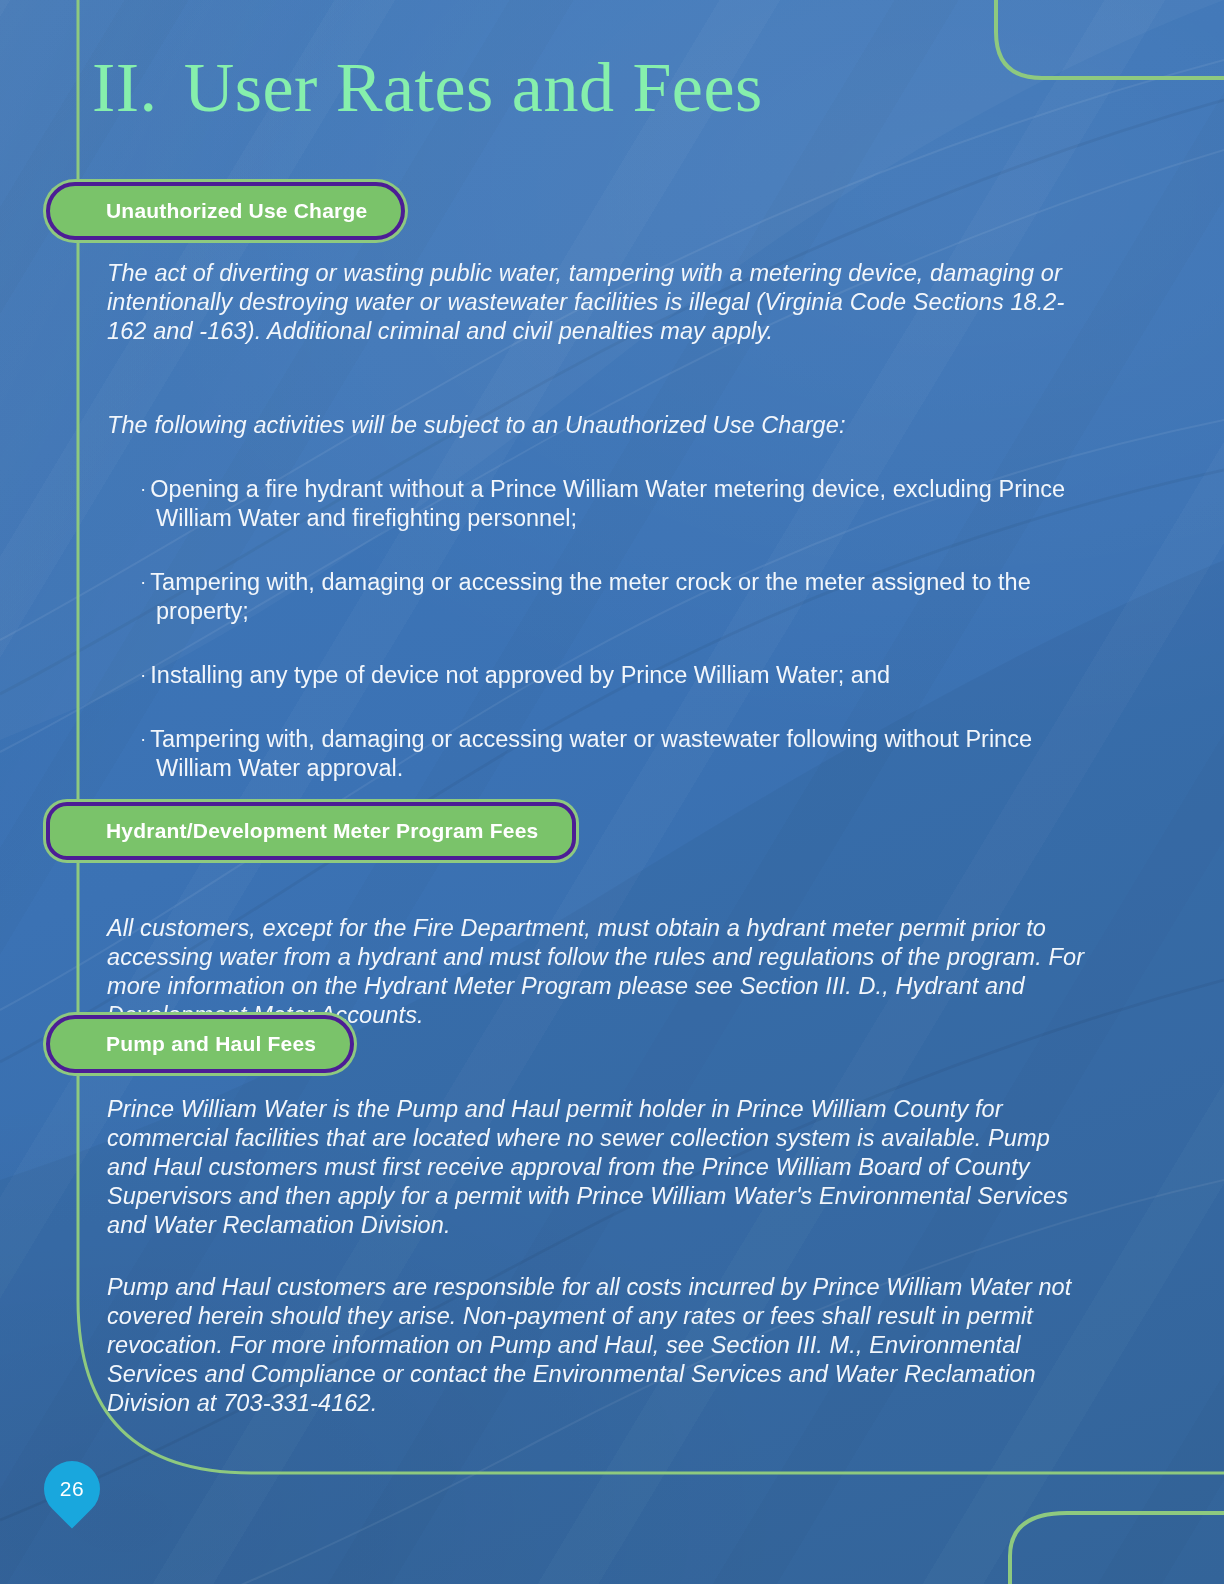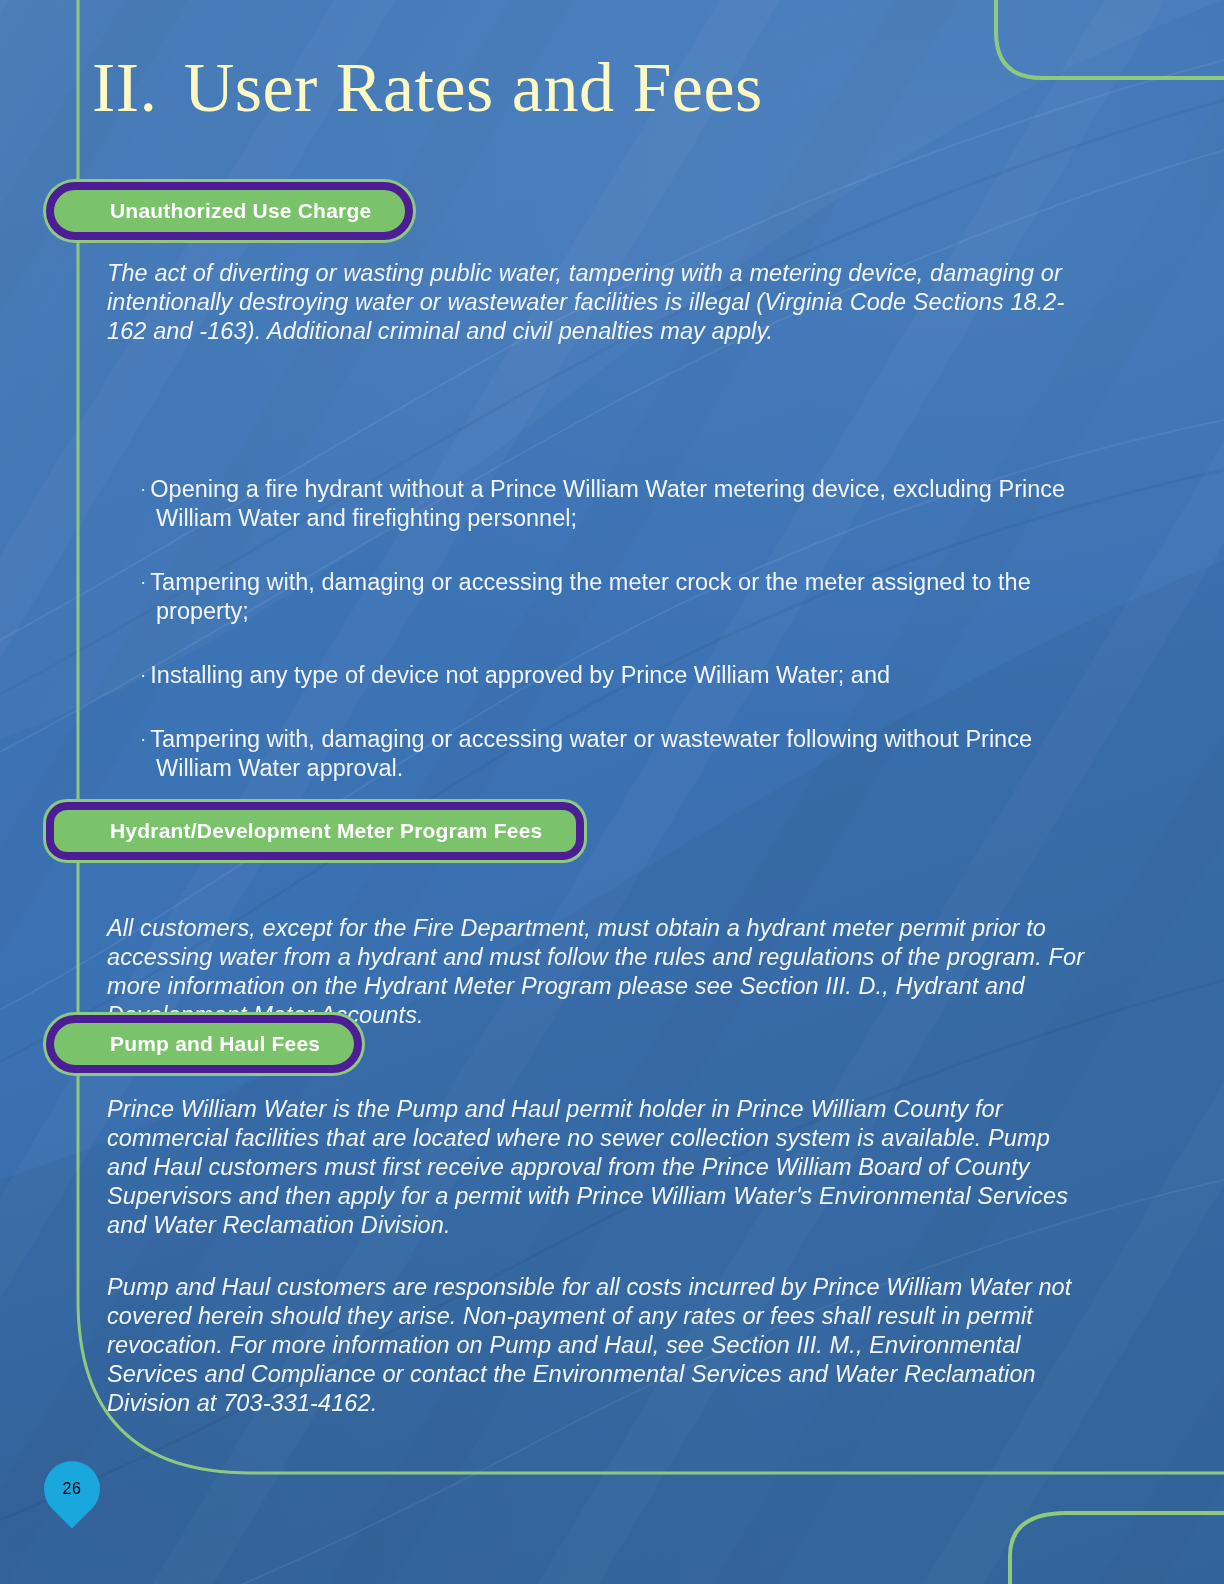--- a/index.html
+++ b/index.html
@@ -46,40 +46,40 @@
   }
 
   
   .frame { position: absolute; inset: 0; pointer-events: none; }
 
   
   .title {
     position: absolute;
     left: 92px;
     top: 48px;
-    color: #fef9c3;
+    color: #86efac;
     font-family: "Liberation Serif", serif;
     font-size: 70px;
     font-weight: 400;
     letter-spacing: .5px;
     white-space: nowrap;
   }
   .title .numeral { margin-right: 26px; }
 
   
   .pill {
     position: absolute;
     left: 46px;
     height: 58px;
     box-sizing: border-box;
     display: flex;
     align-items: center;
     padding: 0 34px 0 56px;
     background: #7ac36a;
-    border: 8px solid #4c1d95;
+    border: 4px solid #4c1d95;
     border-radius: 40px;
     box-shadow: 0 0 0 3px #8ec97f;
     color: #ffffff;
     font-size: 21px;
     font-weight: bold;
     letter-spacing: .2px;
     white-space: nowrap;
   }
 
   
@@ -118,22 +118,22 @@
   }
   .drop-num {
     position: absolute;
     left: 44px;
     top: 1461px;
     width: 56px;
     height: 56px;
     display: flex;
     align-items: center;
     justify-content: center;
-    color: #000000;
-    font-size: 16px;
+    color: #ffffff;
+    font-size: 21px;
     letter-spacing: .5px;
   }
 </style>
 </head>
 <body>
 
 <div class="page">
 
   <div class="bg-base"></div>
   <div class="bg-waves">
@@ -167,20 +167,21 @@
 
   <div class="title">
     <span class="numeral">II.</span><span>User Rates and Fees</span>
   </div>
 
   <div class="pill" style="top:182px;">
     <span>Unauthorized Use Charge</span>
   </div>
 
   <div class="para" style="top:259px;">The act of diverting or wasting public water, tampering with a metering device, damaging or intentionally destroying water or wastewater facilities is illegal (Virginia Code Sections 18.2-162 and -163). Additional criminal and civil penalties may apply.</div>
+  <div class="para" style="top:411px;">The following activities will be subject to an Unauthorized Use Charge:</div>
 
   <div class="bullet" style="top:474px;">
     <span class="dot">·</span><span>Opening a fire hydrant without a Prince William Water metering device, excluding Prince William Water and firefighting personnel;</span>
   </div>
   <div class="bullet" style="top:567px;">
     <span class="dot">·</span><span>Tampering with, damaging or accessing the meter crock or the meter assigned to the property;</span>
   </div>
   <div class="bullet" style="top:660px;">
     <span class="dot">·</span><span>Installing any type of device not approved by Prince William Water; and</span>
   </div>

